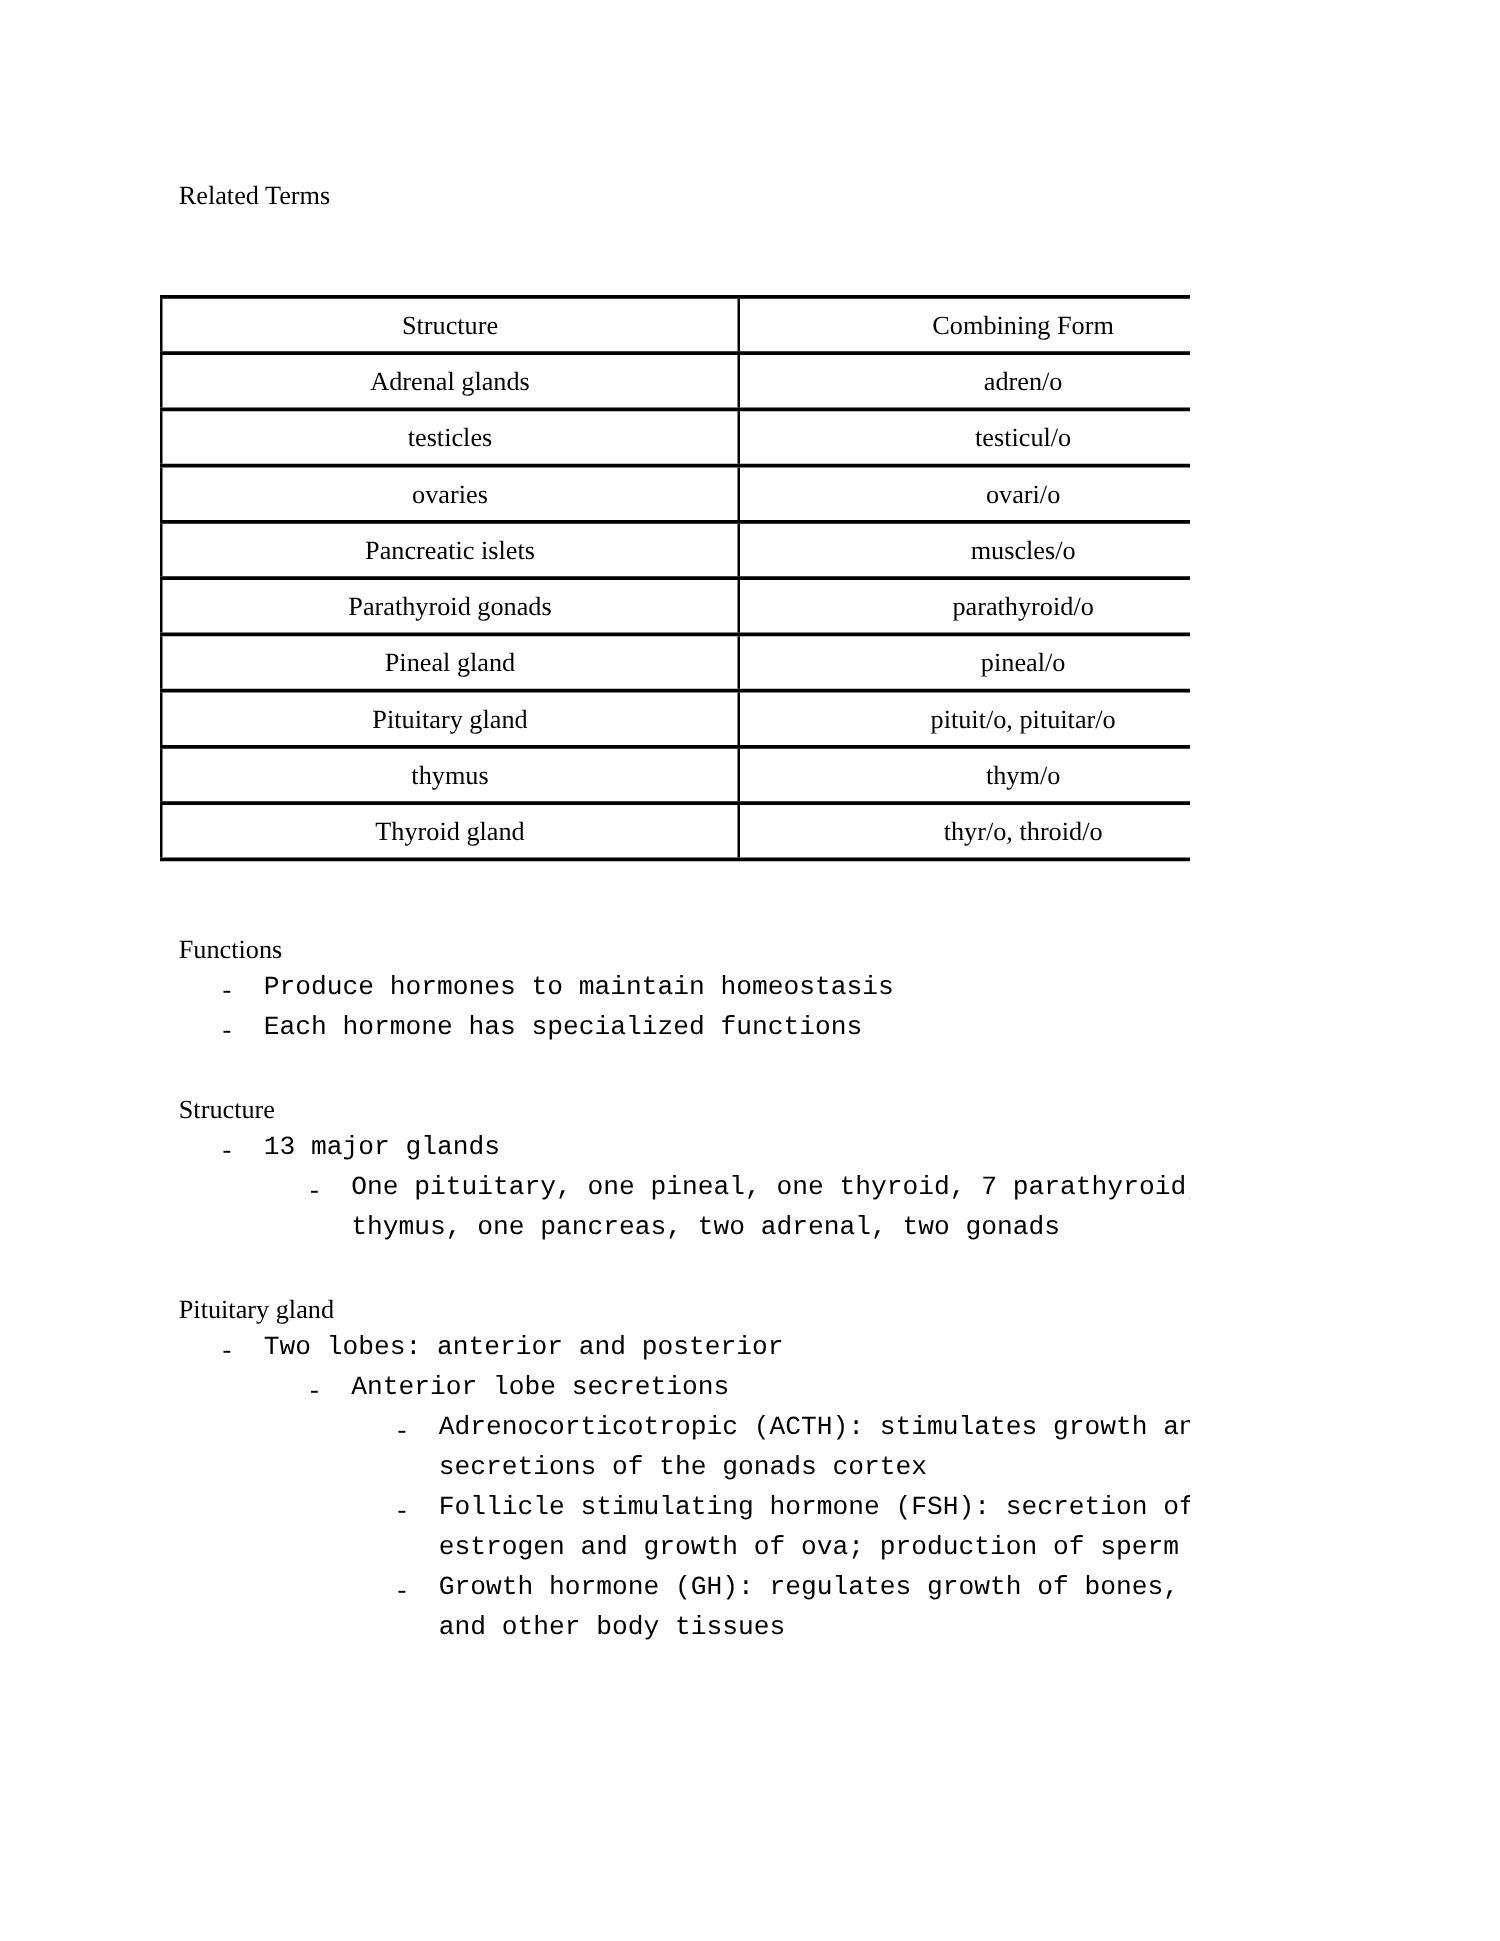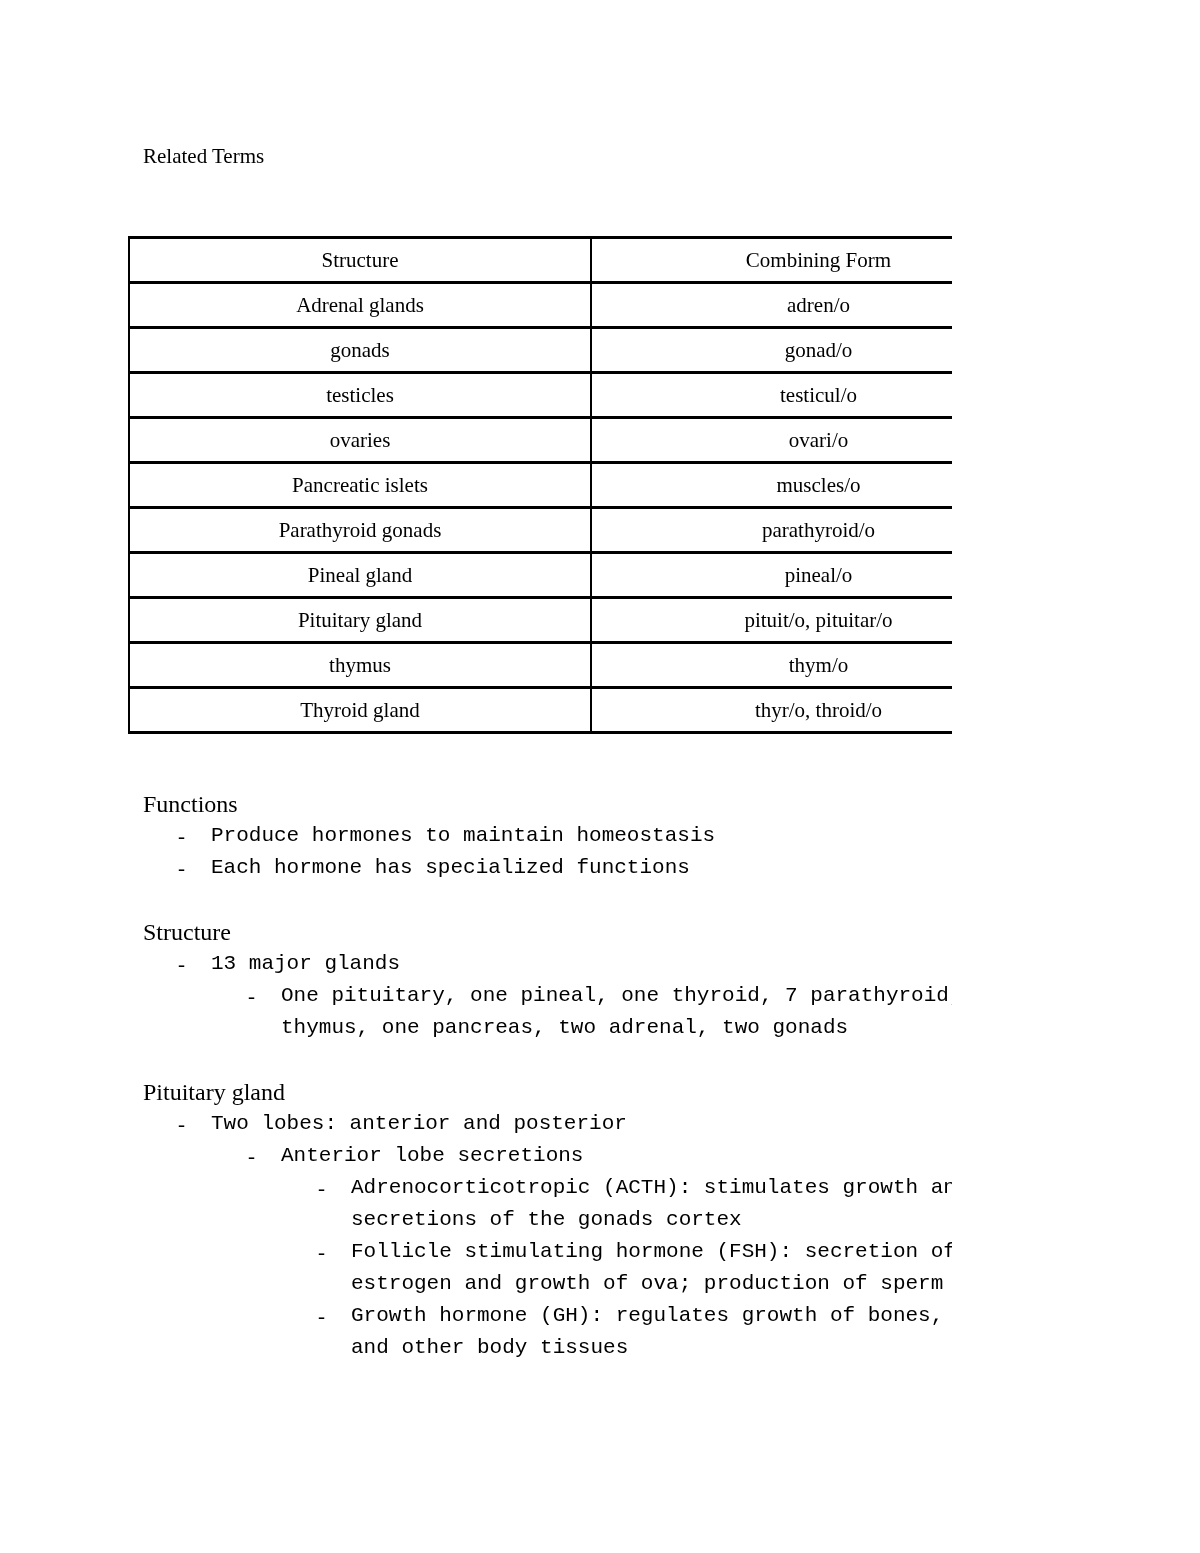--- a/index.html
+++ b/index.html
@@ -49,21 +49,21 @@
     margin-left: 143px;
     width: 916px;
   }
   .section {
     margin-top: 32px;
   }
   .section.first {
     margin-top: 54px;
   }
   .section-heading {
-    font-size: 24px;
+    font-size: 21px;
     line-height: 32px;
   }
   .list-item {
     display: flex;
     font-size: 21px;
     line-height: 32px;
   }
   .list-item .marker {
     flex: 0 0 33px;
     width: 33px;
@@ -89,24 +89,20 @@
       <col style="width:455px">
     </colgroup>
     <tbody>
       <tr>
         <th>Structure</th>
         <th>Combining Form</th>
       </tr>
       <tr>
         <td>Adrenal glands</td>
         <td>adren/o</td>
-      </tr>
-      <tr>
-        <td>gonads</td>
-        <td>gonad/o</td>
       </tr>
       <tr>
         <td>testicles</td>
         <td>testicul/o</td>
       </tr>
       <tr>
         <td>ovaries</td>
         <td>ovari/o</td>
       </tr>
       <tr>

